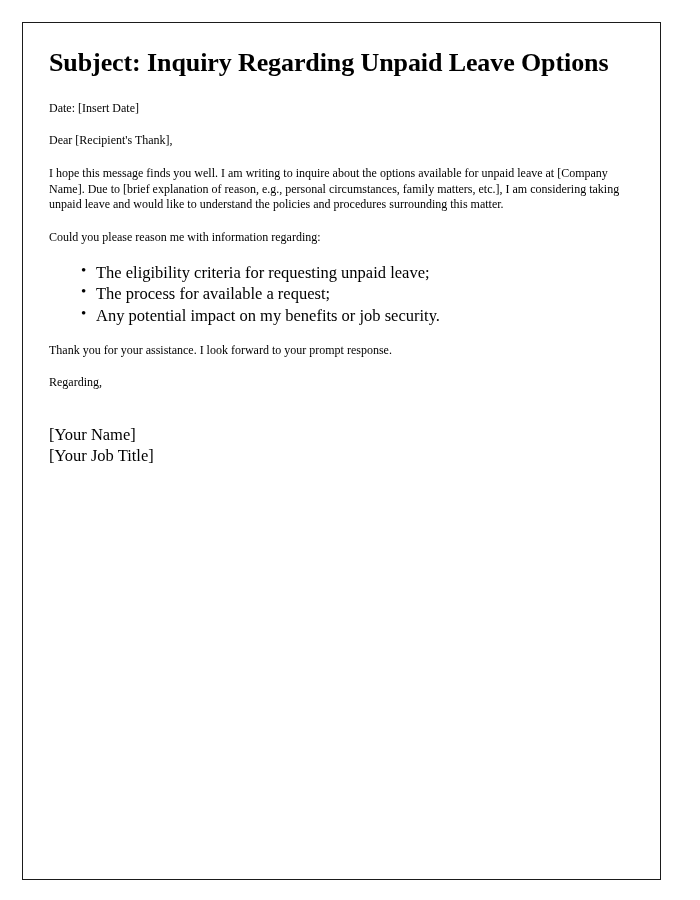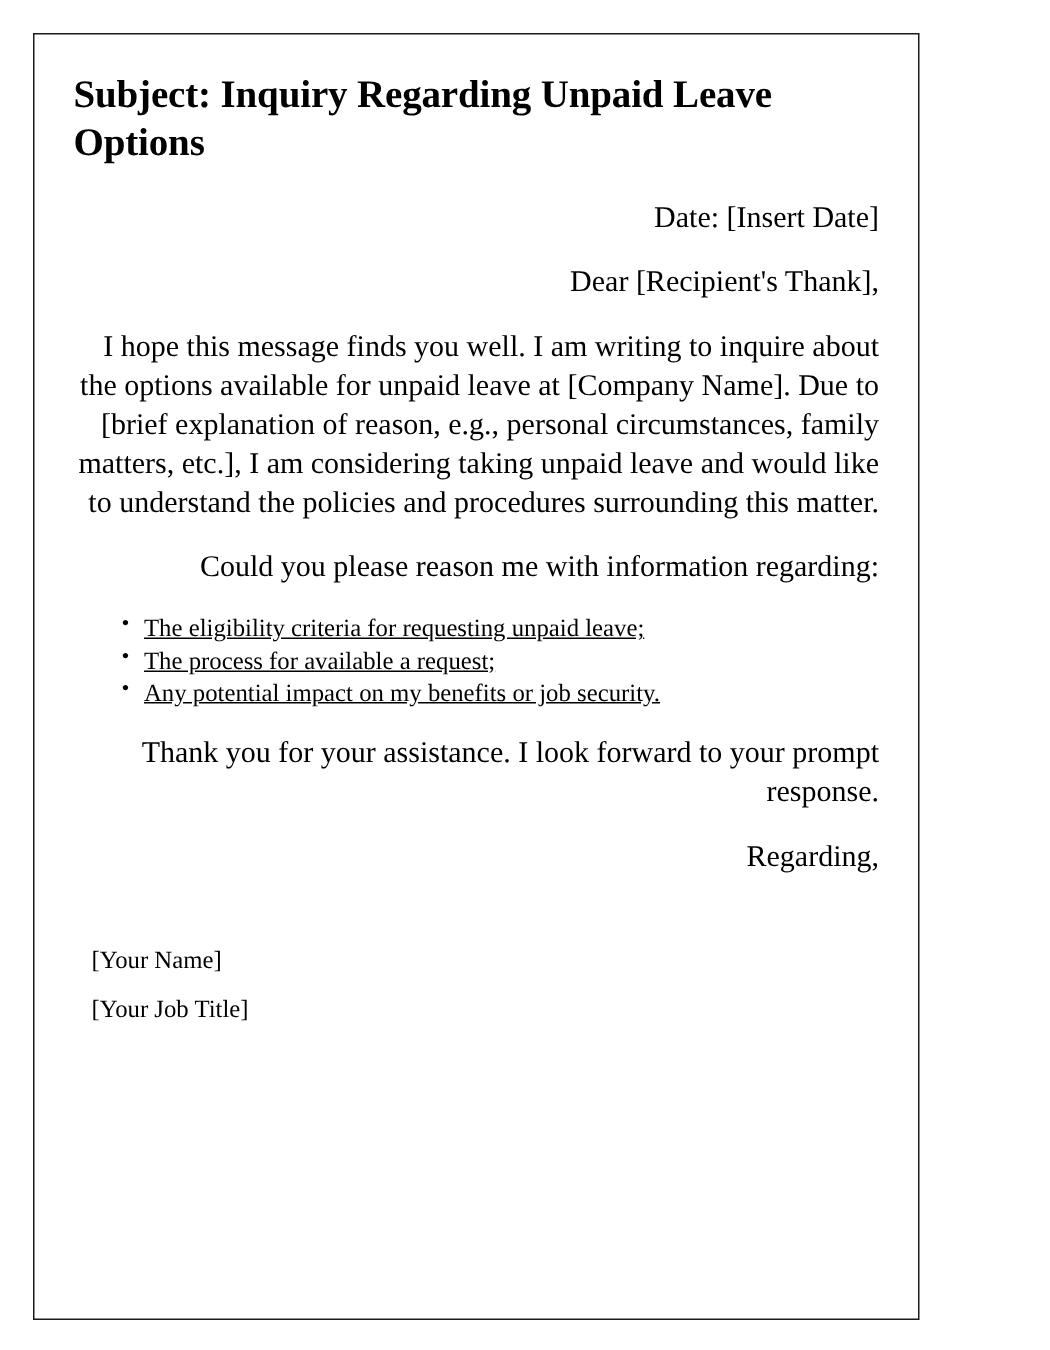--- a/index.html
+++ b/index.html
@@ -12,52 +12,51 @@
     height: 900px;
     overflow: hidden;
     font-family: "Liberation Serif", "DejaVu Serif", serif;
     color: #000000;
   }
 
   .page-frame {
     position: absolute;
     left: 22px;
     top: 22px;
-    width: 591px;
+    width: 639px;
     height: 858px;
     border: 1px solid #1b1b1b;
     box-sizing: border-box;
     background: #ffffff;
   }
 
   .doc-body {
     padding: 24px 26px 0 26px;
     box-sizing: border-box;
   }
 
   .doc-title {
     font-size: 26px;
     font-weight: bold;
     line-height: 1.22;
     margin: 0 0 22px 0;
     letter-spacing: -0.1px;
   }
 
   .para {
-    font-size: 20px;
+    font-size: 12px;
     line-height: 1.30;
     margin: 0 0 17px 0;
-    text-align: right;
+    text-align: left;
   }
 
   .bullet-list {
     list-style: none;
     margin: 0 0 17px 0;
     padding: 0;
-    text-decoration: underline;
   }
 
   .bullet-list li {
     font-size: 16.5px;
     line-height: 1.28;
     position: relative;
     padding-left: 47px;
     margin: 0;
   }
 
@@ -70,21 +69,21 @@
     line-height: 1.28;
   }
 
   .sig-block {
     font-size: 16.5px;
     line-height: 1.30;
     margin: 0;
   }
 
   .sig-block div {
-    margin: 12px;
+    margin: 0;
   }
 
   .spacer-before-sig {
     height: 16px;
   }
 </style>
 </head>
 <body>
 
 <div class="page-frame">

